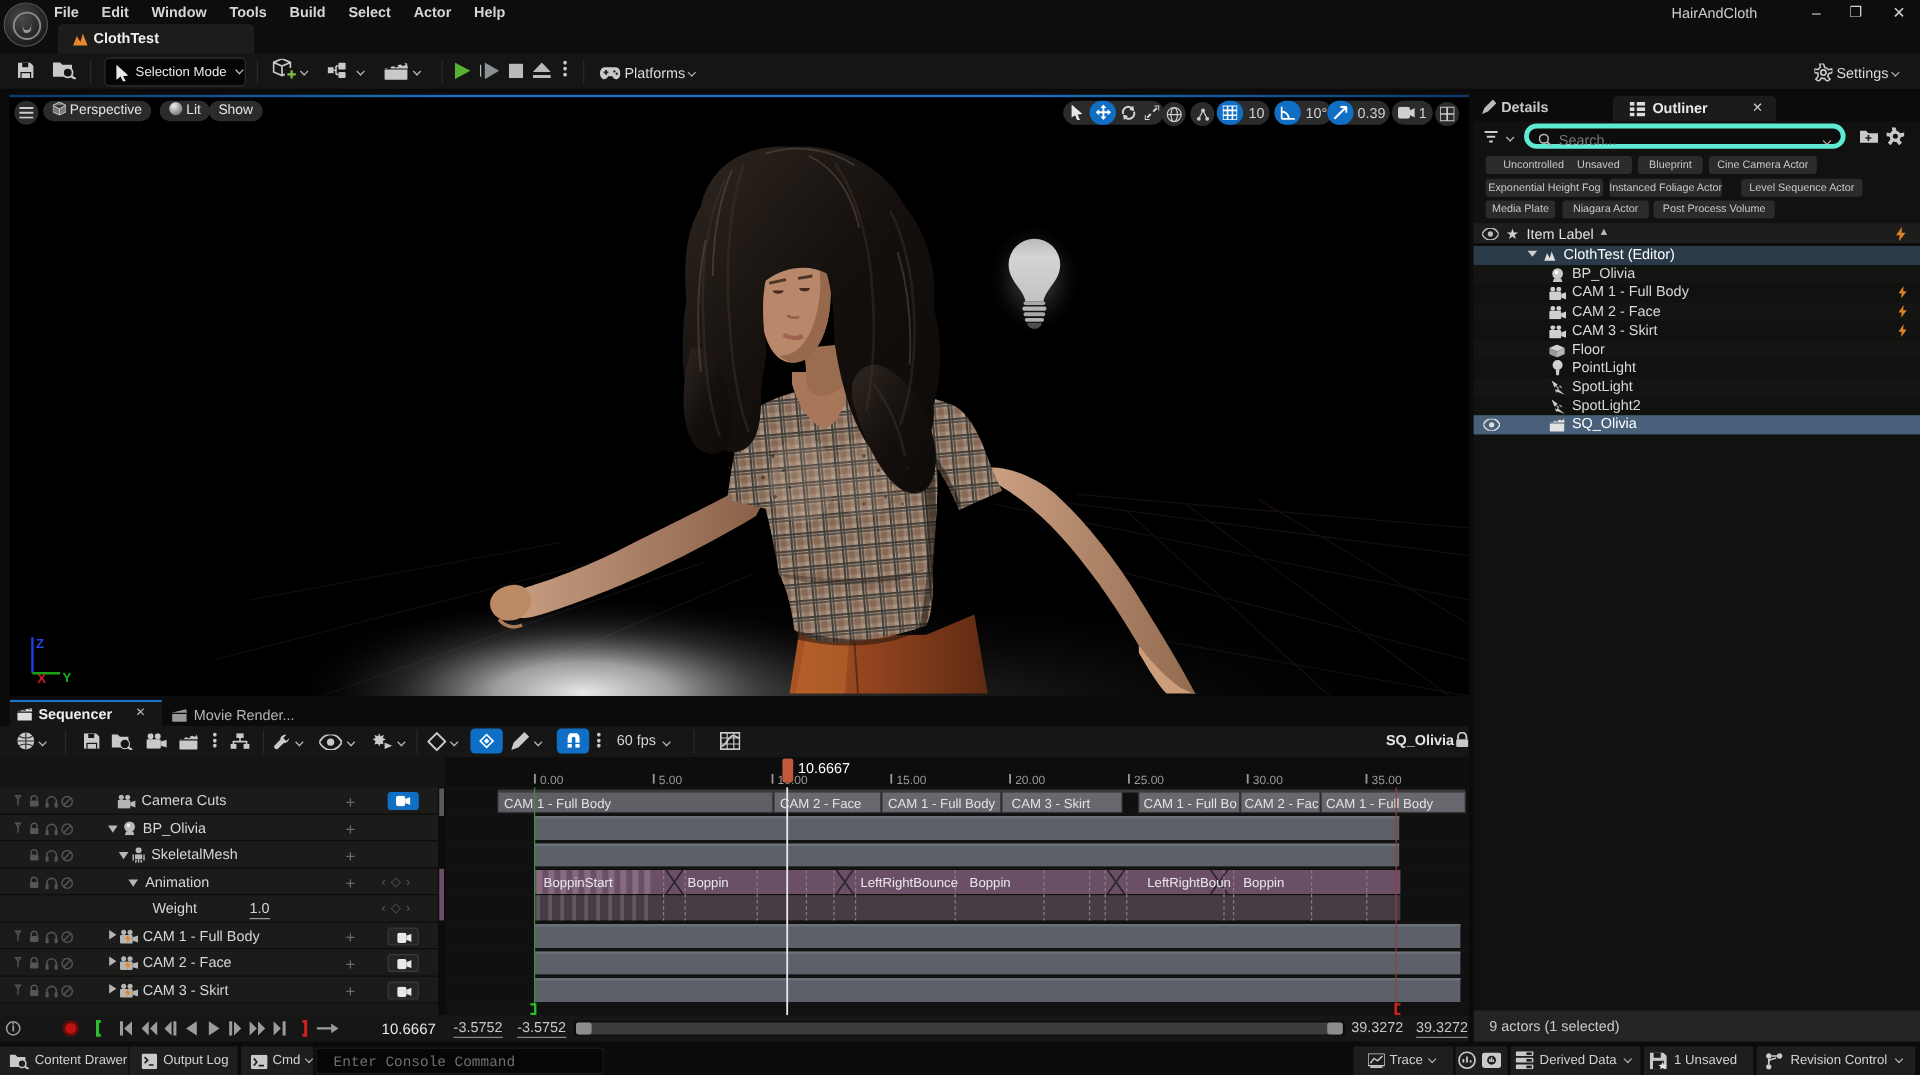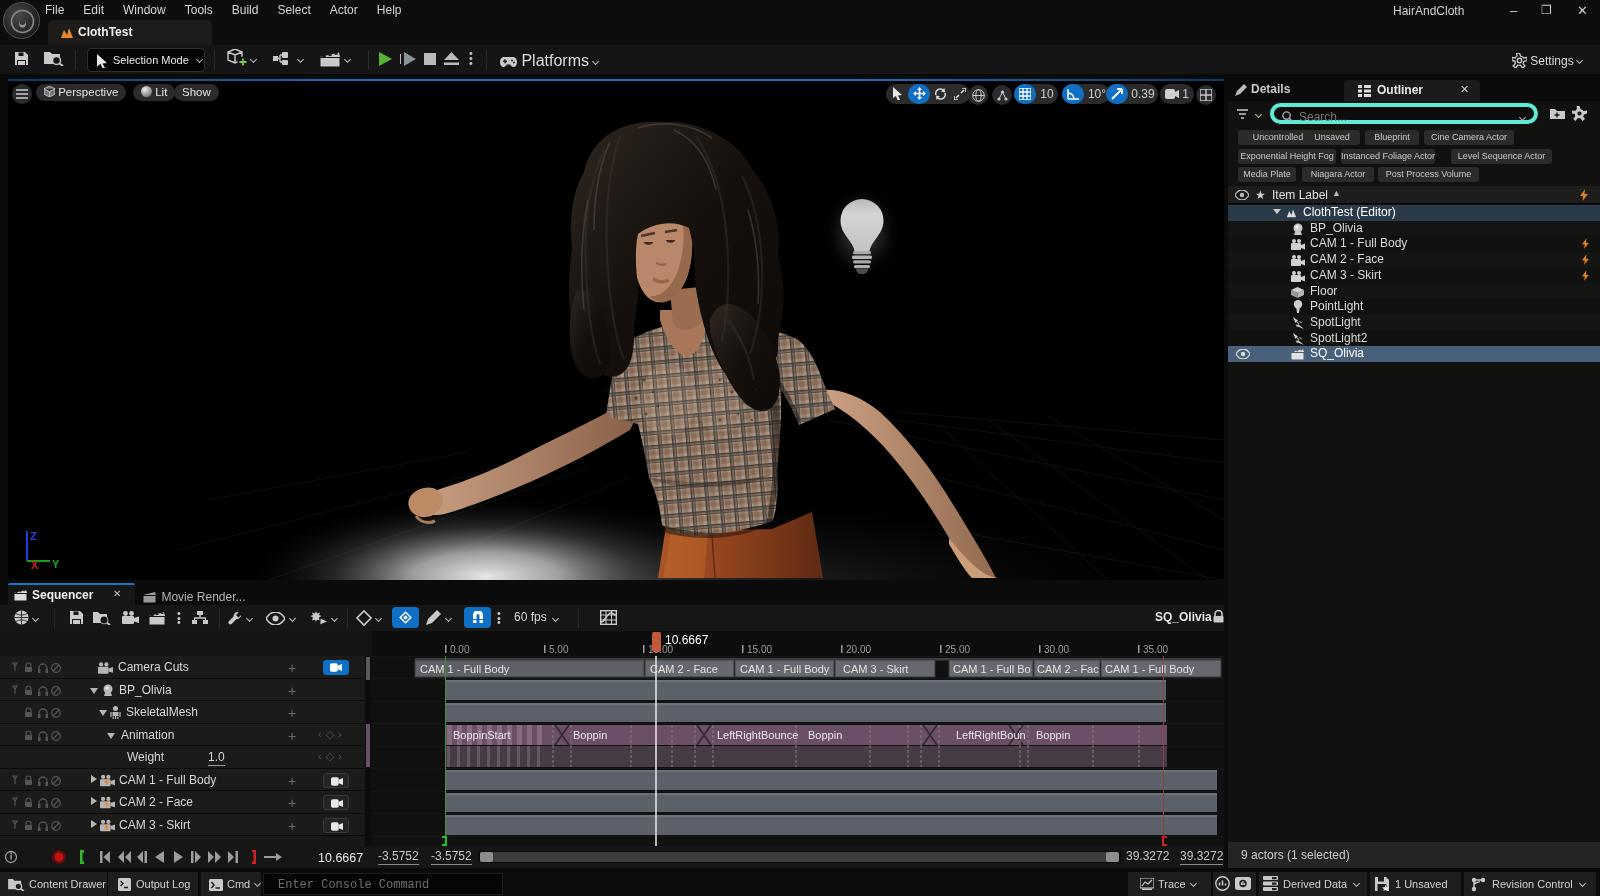--- a/index.html
+++ b/index.html
@@ -5,37 +5,37 @@
 * { margin:0; padding:0; box-sizing:border-box; }
 html,body { width:1600px; height:896px; background:#0a0a0a; overflow:hidden;
   font-family:"Liberation Sans", sans-serif; }
 .abs { position:absolute; }
 #page { position:relative; width:1600px; height:896px; background:#0b0b0b; }
 .chev { display:inline-block; width:5px; height:5px; border-right:1.7px solid #b9b9b9;
   border-bottom:1.7px solid #b9b9b9; transform:rotate(45deg); vertical-align:2px; }
 
 #titlebar { left:0; top:0; width:1600px; height:20px; background:#0e0d0d; }
 #menus { left:45px; top:0px; height:20px; line-height:20px; color:#d6d6d6; font-size:12px; }
-#menus span { margin:0 9.5px; }
+#menus span { margin:0 9.5px;font-weight:bold; }
 #apptitle { left:1393px; top:4px; color:#cfcfcf; font-size:12px; }
 
 #logo { z-index:6; left:3px; top:2px; width:37px; height:37px; border-radius:50%;
   background:radial-gradient(circle at 40% 35%, #4a4a4a, #1a1a1a 75%); border:1px solid #555; }
 #logo svg { position:absolute; left:6px; top:6px; }
 
 #tabrow { left:0; top:20px; width:1600px; height:25px; background:#0e0d0d; }
 #mtab { left:48px; top:20px; width:164px; height:25px; background:#1d1c1b; border-radius:5px 5px 0 0; }
 #mtab .ticon { position:absolute; left:12px; top:6px; }
 #mtab .tname { position:absolute; left:30px; top:5px; color:#f0f0f0; font-size:12px; font-weight:bold; }
 
 #toolbar { left:0; top:45px; width:1600px; height:32px; background:#151515; border-bottom:3px solid #0a0a0a; }
 .tsep { position:absolute; top:5px; width:1px; height:20px; background:#2a2a2a; }
 #selmode { left:87px; top:48px; width:118px; height:24px; background:#050505; border:1px solid #2e2e2e;
   border-radius:4px; color:#e8e8e8; font-size:11px; line-height:22px; white-space:nowrap; }
-#platforms { left:500px; top:50px; color:#dadada; font-size:16px; line-height:22px; }
+#platforms { left:500px; top:50px; color:#dadada; font-size:12px; line-height:22px; }
 #settings { left:1512px; top:50px; color:#dadada; font-size:12px; line-height:22px; }
 
 #viewport { left:8px; top:80px; width:1216px; height:500px; background:#000; }
 #vp-topline { left:8px; top:79px; width:1216px; height:2px; background:linear-gradient(90deg,#0d3a66,#1b6ec0 30%,#1b6ec0 70%,#0d3a66); }
 .vpill { position:absolute; height:17px; background:rgba(47,47,47,0.92); border-radius:9px;
   color:#e4e4e4; font-size:11.5px; line-height:17px; padding:0 8px; }
 .vround { position:absolute; width:20px; height:20px; background:rgba(47,47,47,0.92); border-radius:50%; }
 
 .vgrp { position:absolute; height:20px; background:rgba(45,45,45,0.95); border-radius:10px; }
 .vbtn { position:absolute; top:0; height:20px; text-align:center; color:#cfcfcf; font-size:12px; line-height:20px; }

